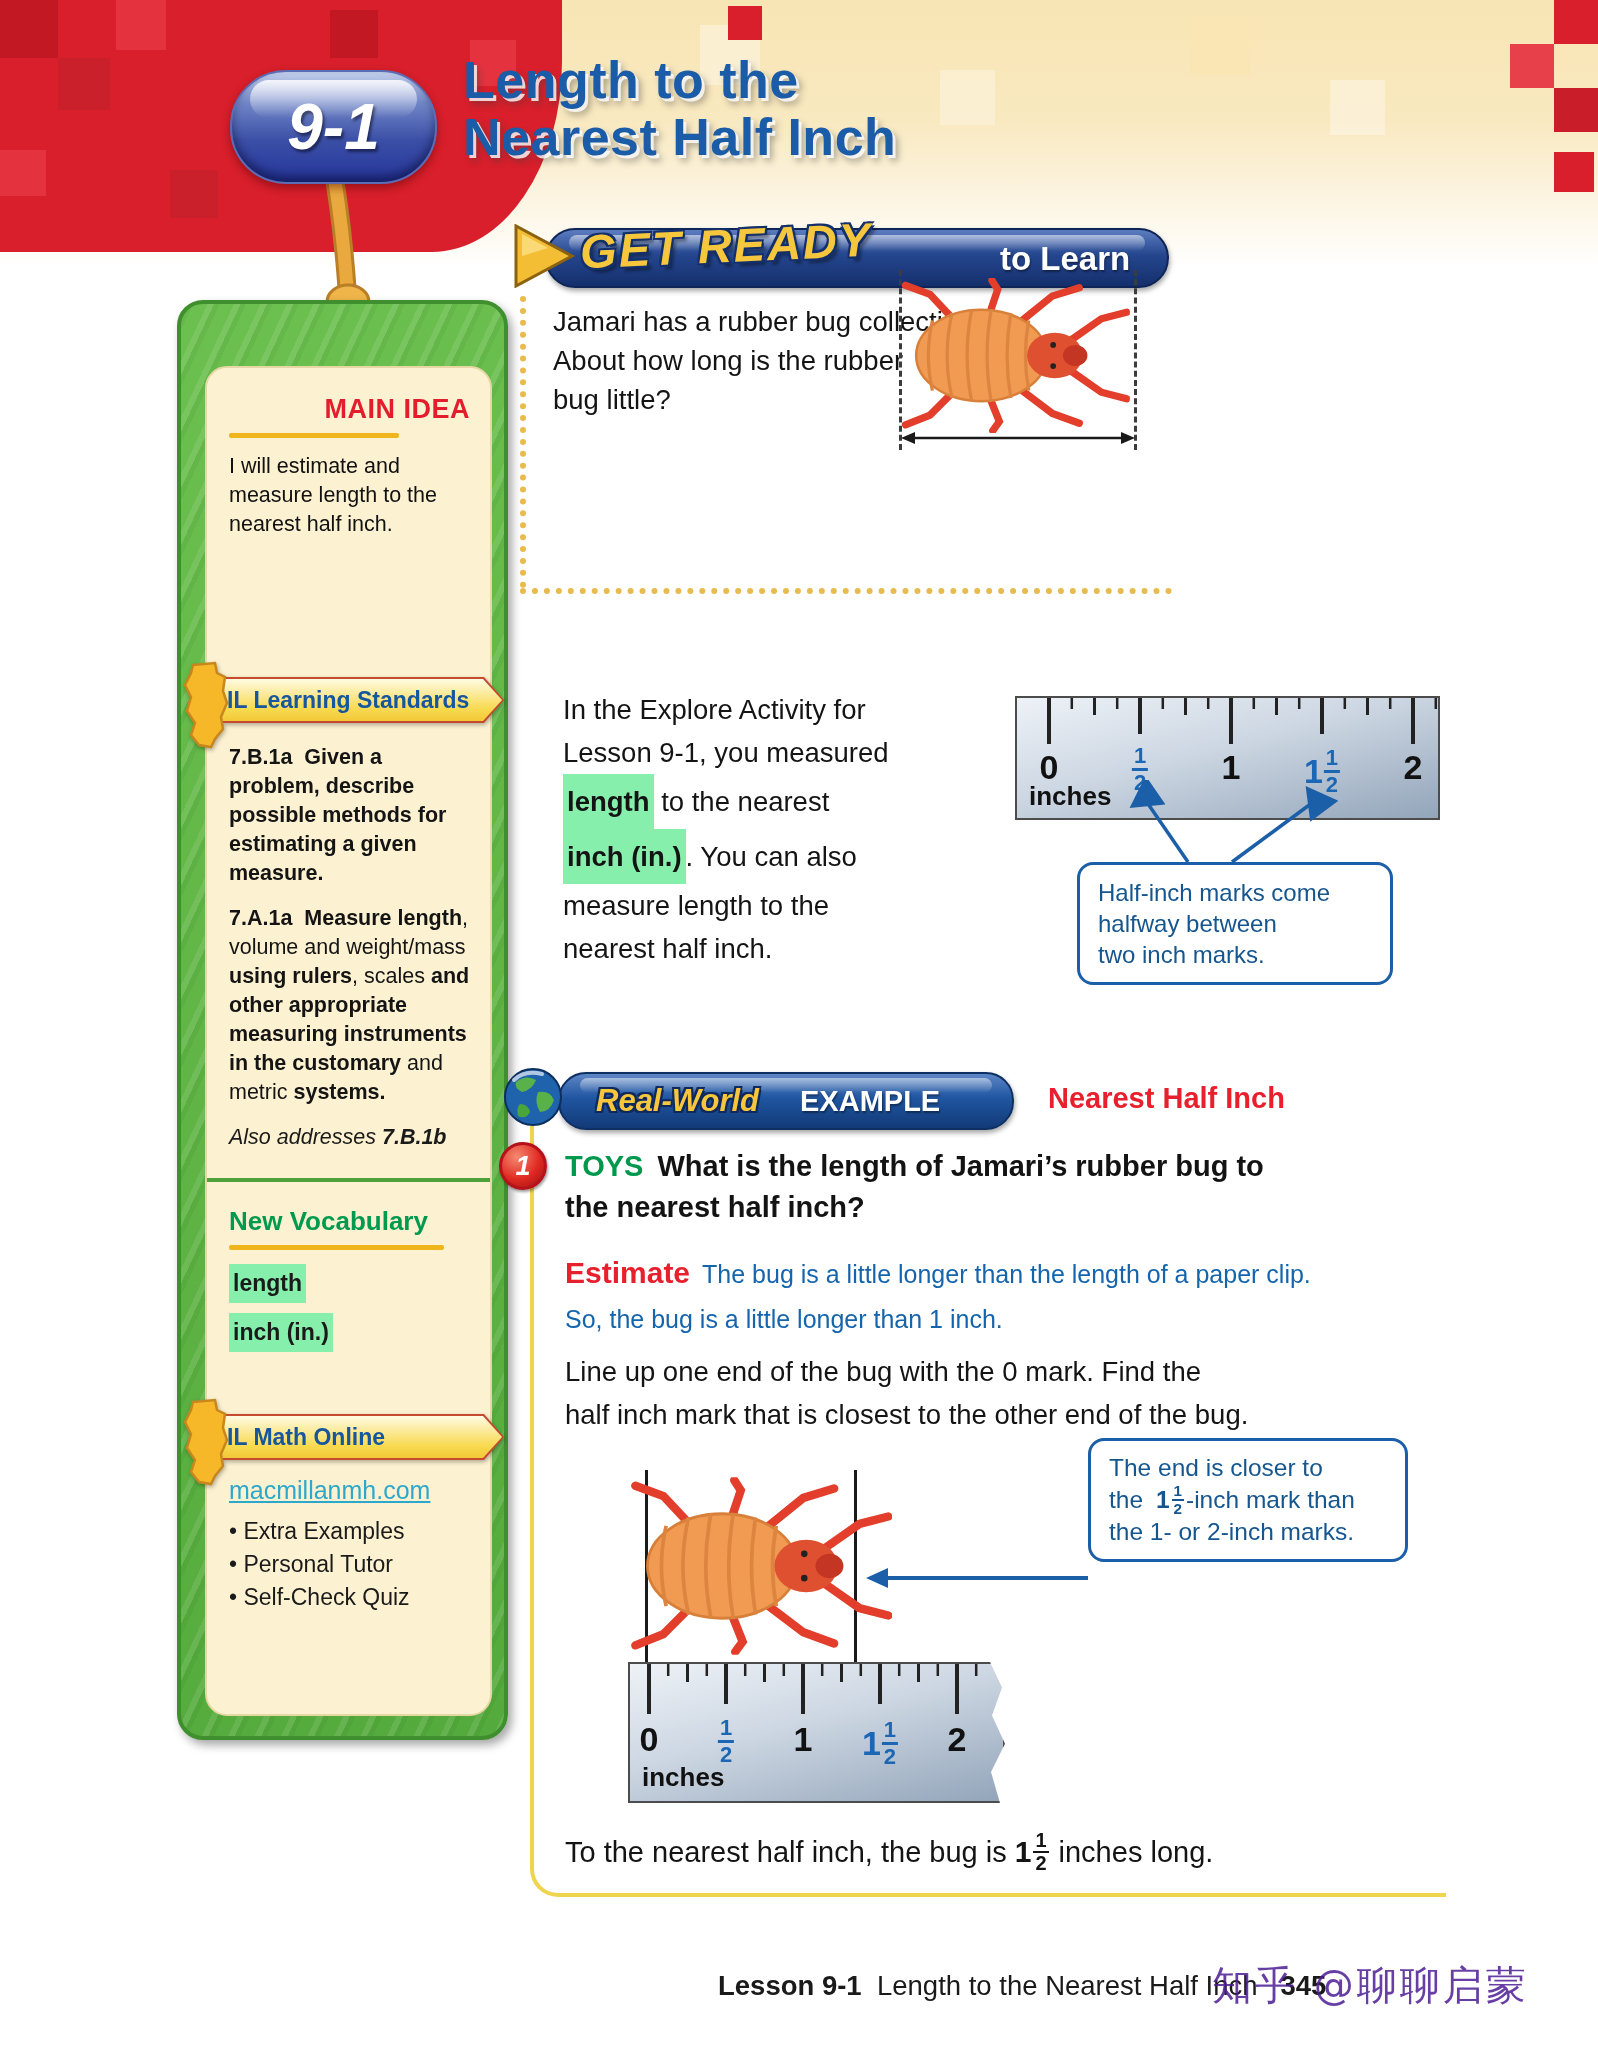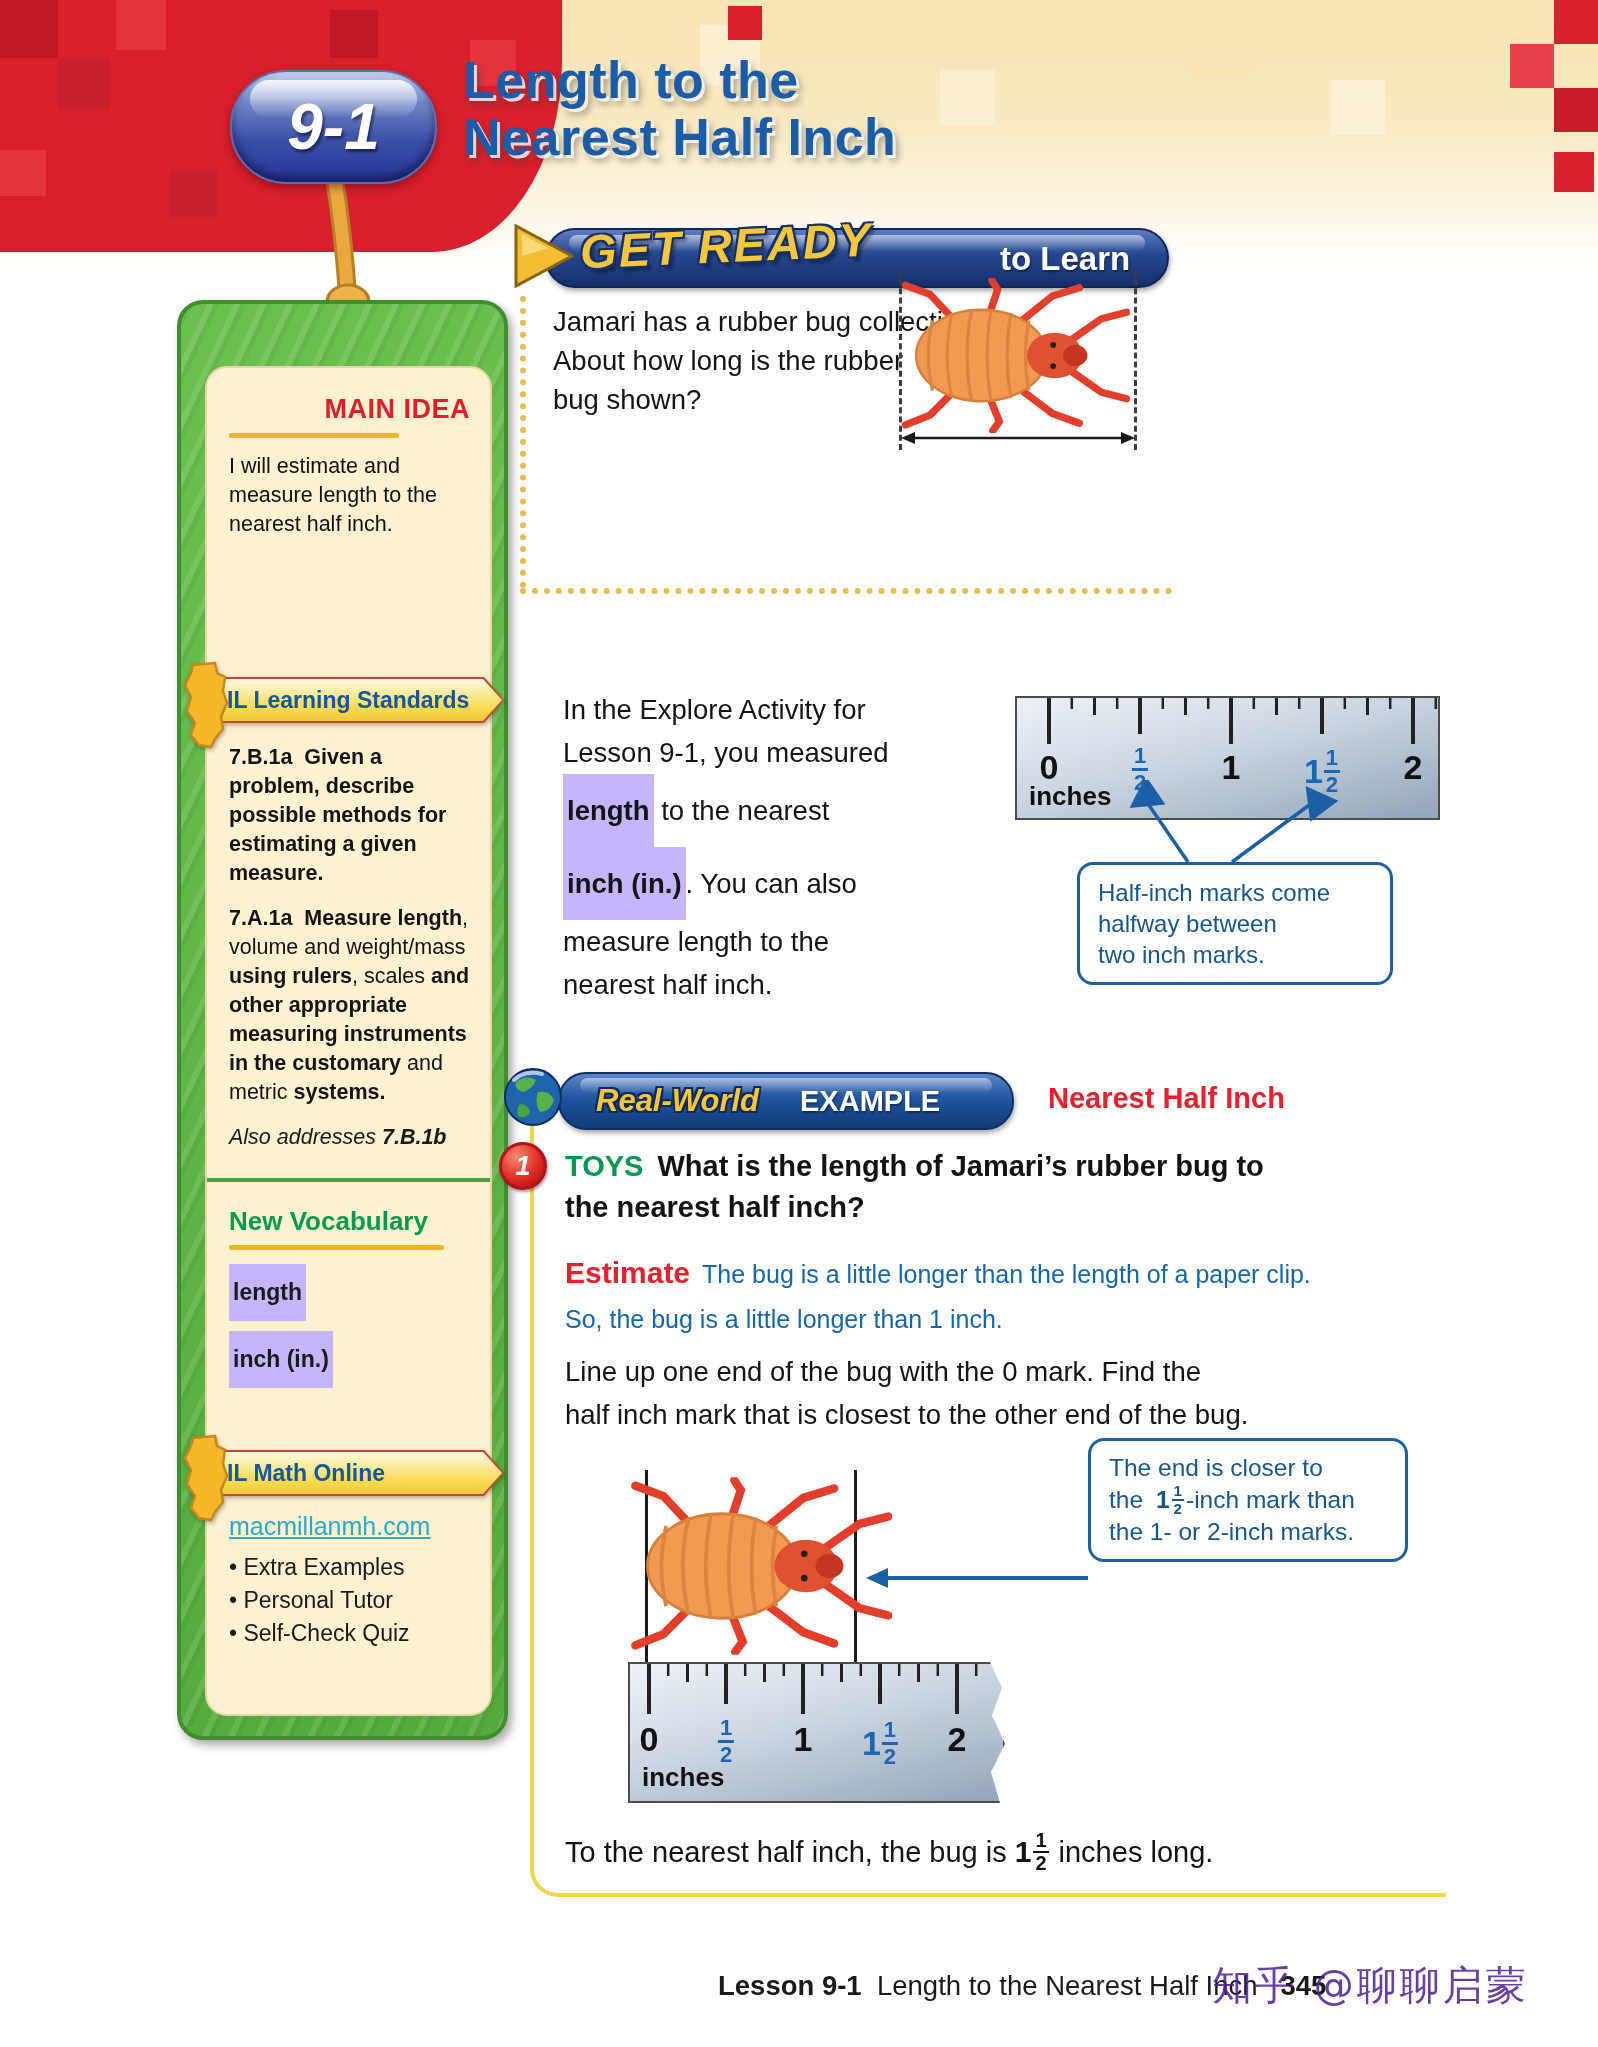--- a/index.html
+++ b/index.html
@@ -45,21 +45,21 @@
   .rb-inner{position:absolute;inset:2px;background:linear-gradient(180deg,#fffbe2,#f8d94f 72%,#f2c938);
     clip-path:polygon(0 0,calc(100% - 19px) 0,100% 50%,calc(100% - 19px) 100%,0 100%);}
   .rb-label{position:absolute;left:34px;top:50%;transform:translateY(-50%);
     font-size:23px;font-weight:800;color:#15569c;white-space:nowrap;}
   .il-icon{position:absolute;left:-16px;top:-16px;}
   .std{font-size:21.5px;line-height:29px;color:#141414;}
   .b{font-weight:800;}
   .also{font-size:21.5px;font-style:italic;margin-top:18px;}
   .divider{height:4px;background:#4ea23c;margin:28px -20px 0 -22px;}
   .nv-title{color:#009a4e;font-size:26px;font-weight:800;margin-top:24px;}
-  .hl{background:#c4b5fd;font-weight:800;padding:15px 4px;display:inline-block;}
+  .hl{background:#86efac;font-weight:800;padding:6px 4px;display:inline-block;}
   .vocab-word{font-size:23px;margin-top:10px;}
   .link{color:#2ca8cc;font-size:25px;text-decoration:underline;margin-top:16px;display:inline-block;}
   .bullets{margin-top:10px;font-size:23px;line-height:33px;}
   .bullets div::before{content:"• ";}
 
   
   .gr-bar{left:545px;top:228px;width:620px;height:56px;border-radius:30px;
     background:linear-gradient(180deg,#5d7cc0 0%,#24468e 45%,#152f6c 100%);
     border:2px solid #0e2558;box-shadow:1px 3px 5px rgba(0,0,0,.35);}
   .gr-bar::before{content:"";position:absolute;left:22px;top:5px;right:22px;height:16px;border-radius:12px;
@@ -257,21 +257,21 @@
   </svg>
   <div class="abs gr-script">GET READY</div>
   <div class="abs gr-rest">to Learn</div>
 
   <div class="abs dots-v"></div>
   <div class="abs dots-h"></div>
 
   <div class="abs gr-text">
     <div>Jamari has a rubber bug collection.</div>
     <div>About how long is the rubber</div>
-    <div>bug shown?</div>
+    <div>bug little?</div>
   </div>
 
   <div class="abs dashline" style="left:899px;top:270px;height:180px"></div>
   <div class="abs dashline" style="left:1134px;top:270px;height:180px"></div>
   <svg class="abs" style="left:885px;top:278px" width="245" height="155" viewBox="0 0 300 190">
     <use href="#bug-shape"></use>
   </svg>
   <svg class="abs" style="left:899px;top:428px" width="238" height="20" viewBox="0 0 238 20">
     <line x1="10" y1="10" x2="228" y2="10" stroke="#1a1a1a" stroke-width="2.5"></line>
     <polygon points="2,10 16,4 16,16" fill="#1a1a1a"></polygon>

